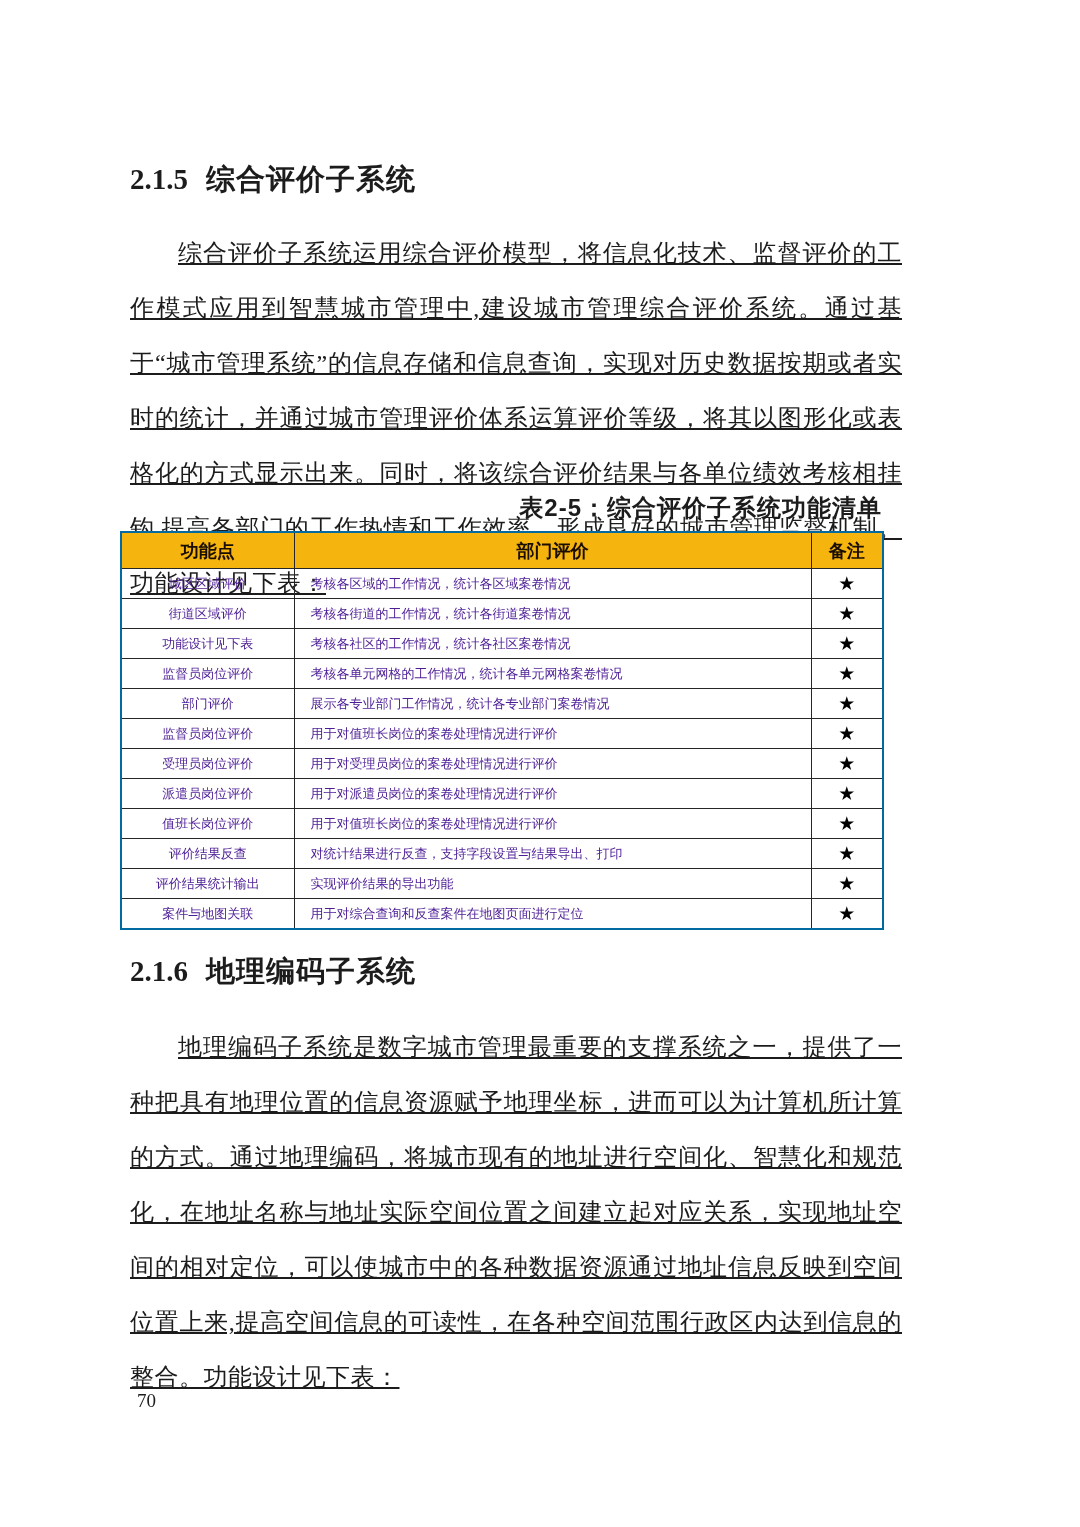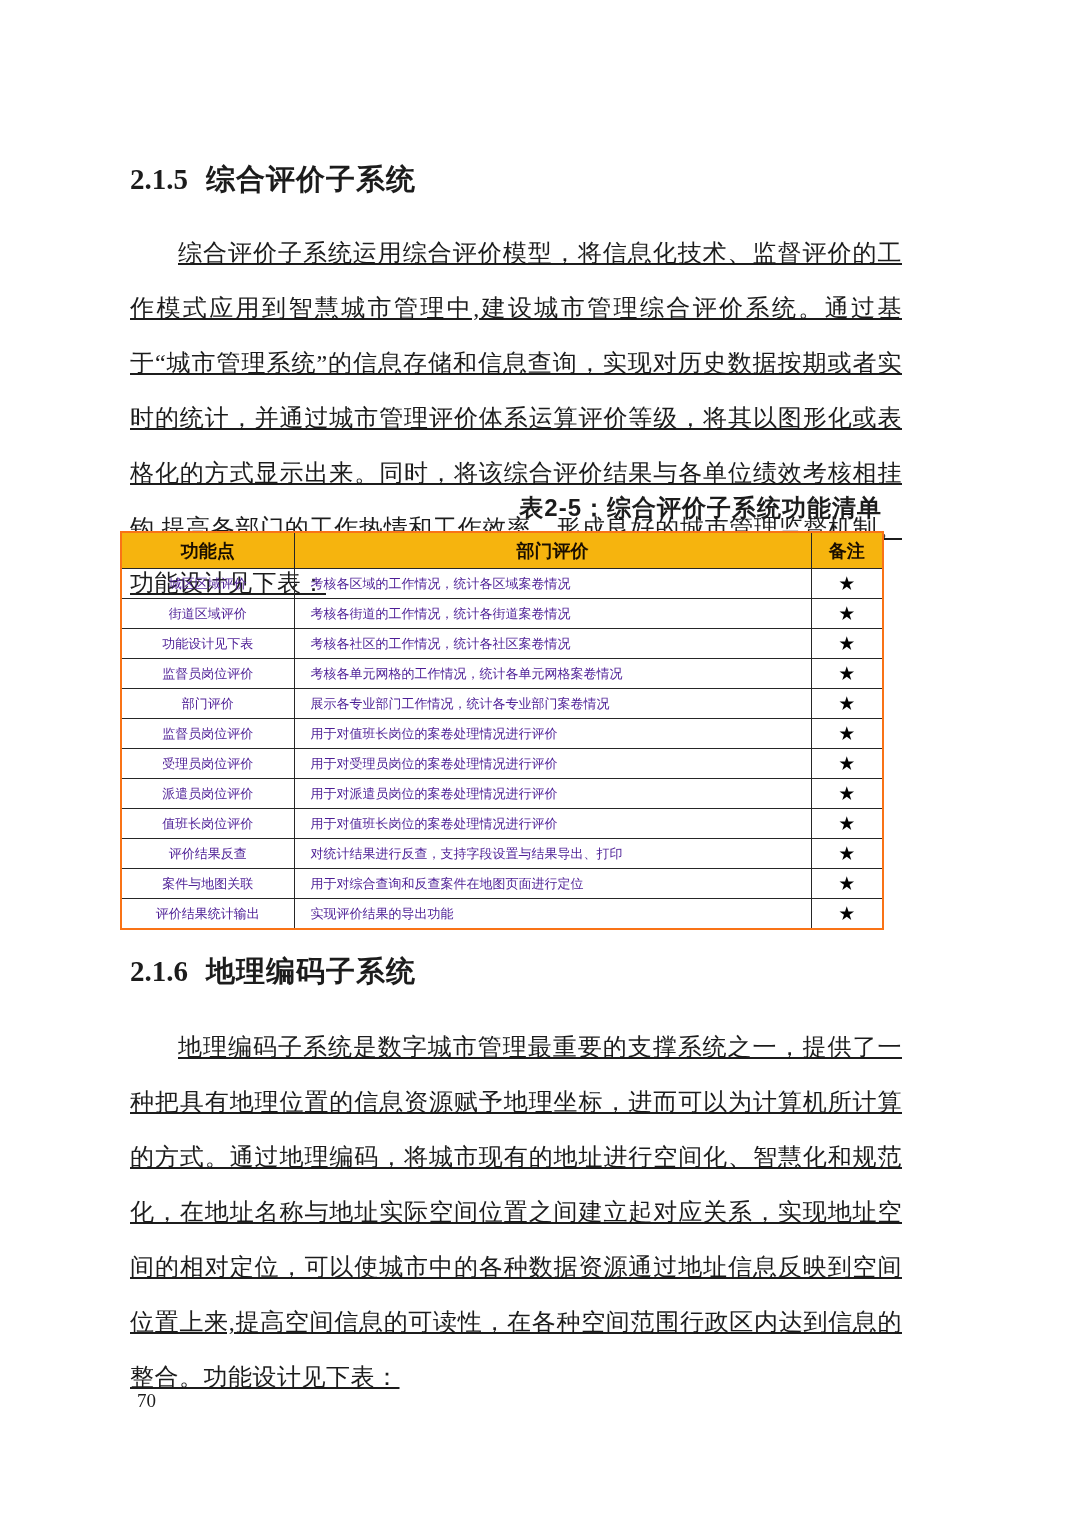--- a/index.html
+++ b/index.html
@@ -69,21 +69,21 @@
   table.func-table td {
     border:1px solid #262626;
     height:29px;
     font-size:13px;
     padding:0;
     color:#4c1d95;
   }
   table.func-table td.cell-point { text-align:center; }
   table.func-table td.cell-desc  { text-align:left; padding-left:16px; }
   table.func-table td.cell-note  { text-align:center; font-size:19px; color:#000; }
-  table.func-table { border:2px solid #f97316; }
+  table.func-table { border:2px solid #0369a1; }
   .page-number {
     position:absolute;
     left:130px; top:1390px;
     font-size:19px;
     margin-left:7px;
   }
 </style>
 </head>
 <body>
 
@@ -155,27 +155,27 @@
           <td class="cell-point">值班长岗位评价</td>
           <td class="cell-desc">用于对值班长岗位的案卷处理情况进行评价</td>
           <td class="cell-note">★</td>
         </tr>
         <tr>
           <td class="cell-point">评价结果反查</td>
           <td class="cell-desc">对统计结果进行反查，支持字段设置与结果导出、打印</td>
           <td class="cell-note">★</td>
         </tr>
         <tr>
-          <td class="cell-point">案件与地图关联</td>
-          <td class="cell-desc">用于对综合查询和反查案件在地图页面进行定位</td>
+          <td class="cell-point">评价结果统计输出</td>
+          <td class="cell-desc">实现评价结果的导出功能</td>
           <td class="cell-note">★</td>
         </tr>
         <tr>
-          <td class="cell-point">评价结果统计输出</td>
-          <td class="cell-desc">实现评价结果的导出功能</td>
+          <td class="cell-point">案件与地图关联</td>
+          <td class="cell-desc">用于对综合查询和反查案件在地图页面进行定位</td>
           <td class="cell-note">★</td>
         </tr>
       </tbody>
   </table>
 
   <div class="section-heading" id="heading-2">
     <span class="num">2.1.6</span><span>地理编码子系统</span>
   </div>
 
   <div class="body-para" id="para-2">地理编码子系统是数字城市管理最重要的支撑系统之一，提供了一种把具有地理位置的信息资源赋予地理坐标，进而可以为计算机所计算的方式。通过地理编码，将城市现有的地址进行空间化、智慧化和规范化，在地址名称与地址实际空间位置之间建立起对应关系，实现地址空间的相对定位，可以使城市中的各种数据资源通过地址信息反映到空间位置上来,提高空间信息的可读性，在各种空间范围行政区内达到信息的整合。功能设计见下表：</div>

